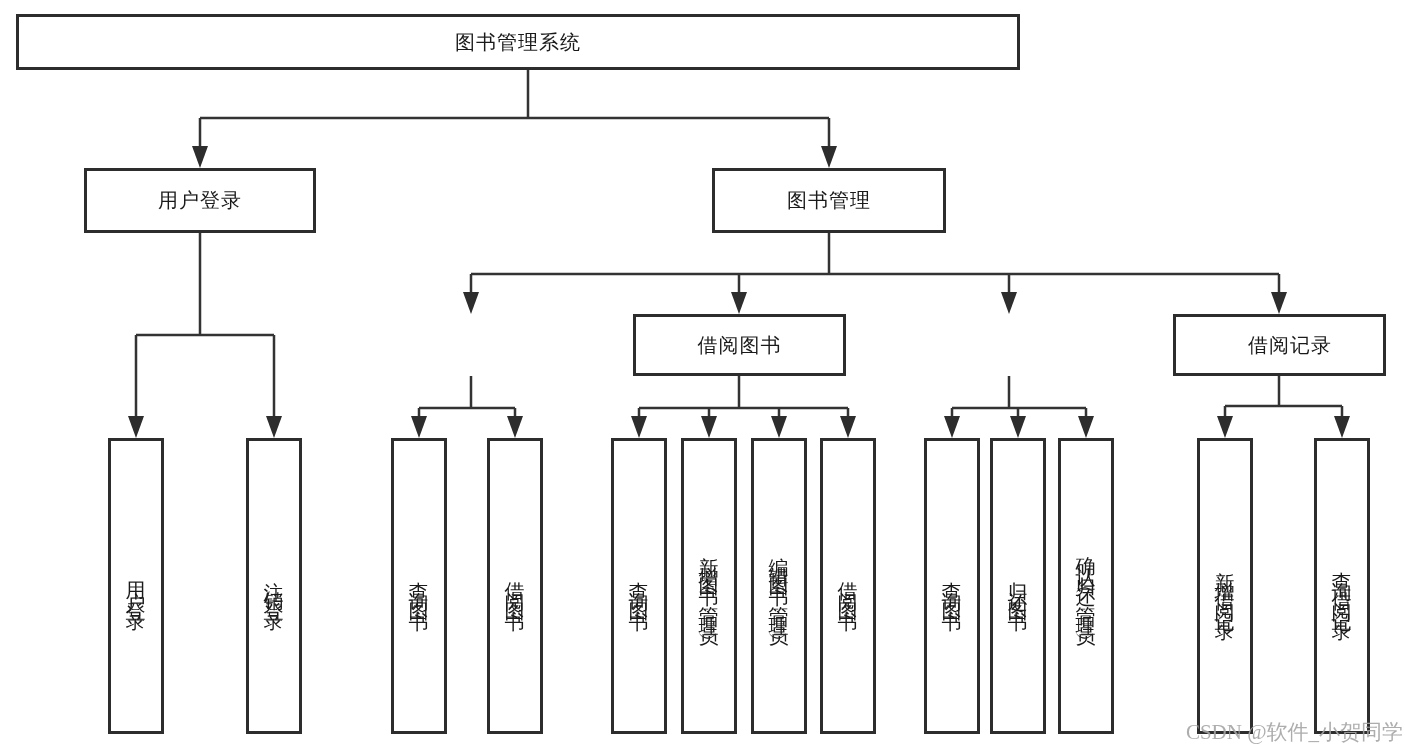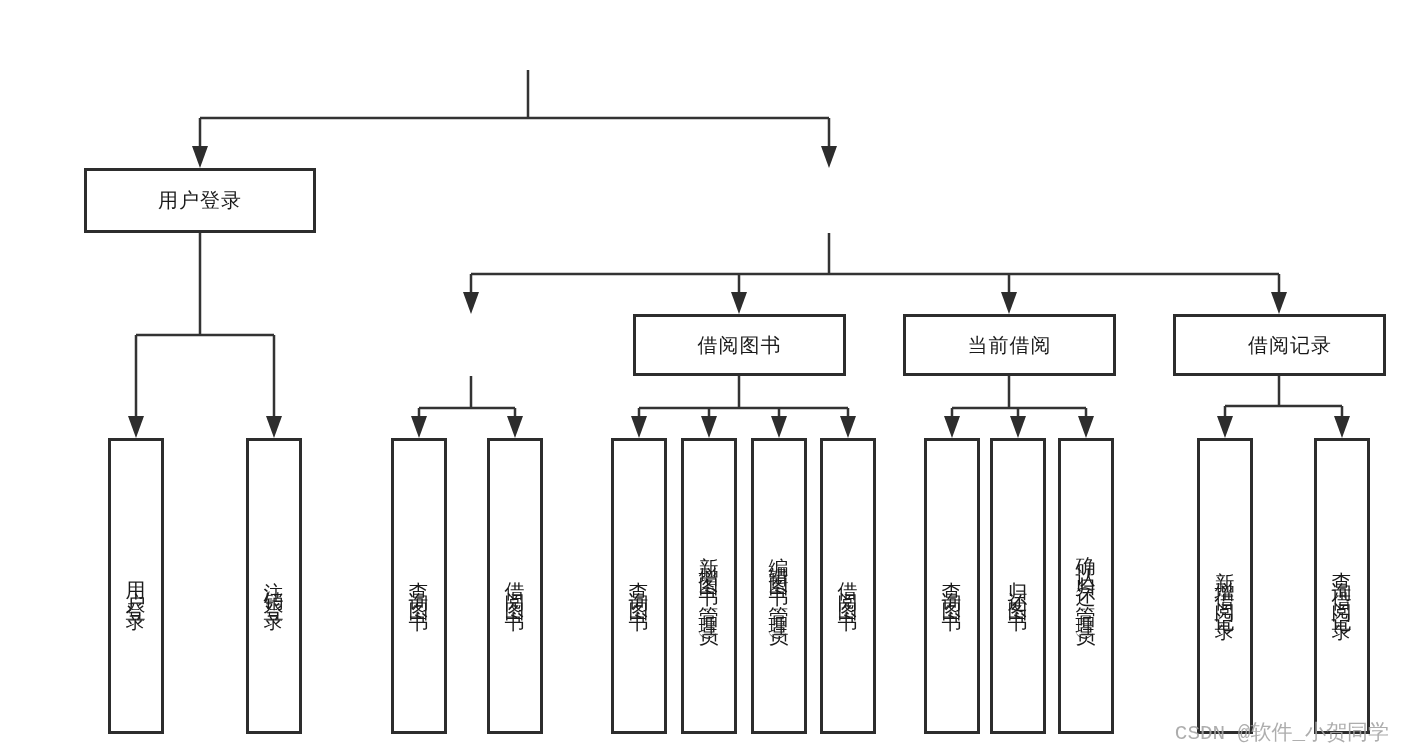--- a/index.html
+++ b/index.html
@@ -64,25 +64,25 @@
   .leaf-b2 { left: 681px; }
   .leaf-b3 { left: 751px; }
   .leaf-b4 { left: 820px; }
   .leaf-c1 { left: 924px; }
   .leaf-c2 { left: 990px; }
   .leaf-c3 { left: 1058px; }
   .leaf-r1 { left: 1197px; }
   .leaf-r2 { left: 1314px; }
   .watermark {
     position: absolute;
-    right: 16px;
+    right: 2px;
     top: 718px;
     font-size: 21px;
     color: rgba(164,164,164,0.9);
-    font-family: Liberation Mono, monospace;
+    font-family: Liberation Serif, serif;
     white-space: nowrap;
     z-index: 5;
   }
 </style>
 </head>
 <body>
 
 <div class="canvas">
 
   <svg class="connectors" width="1405" height="747" viewBox="0 0 1405 747">
@@ -121,30 +121,33 @@
       <polygon points="771,416 787,416 779,438"></polygon>
       <polygon points="840,416 856,416 848,438"></polygon>
       <polygon points="944,416 960,416 952,438"></polygon>
       <polygon points="1010,416 1026,416 1018,438"></polygon>
       <polygon points="1078,416 1094,416 1086,438"></polygon>
       <polygon points="1217,416 1233,416 1225,438"></polygon>
       <polygon points="1334,416 1350,416 1342,438"></polygon>
     </g>
   </svg>
 
+  <div class="node root-box">
+    <span class="lbl">图书管理系统</span>
+  </div>
 
   <div class="node l2-user">
     <span class="lbl">用户登录</span>
   </div>
+  <div class="node l2-book">
+    <span class="lbl">图书管理</span>
+  </div>
 
   <div class="node l3 l3-borrow">
     <span class="lbl">借阅图书</span>
-  </div>
-  <div class="node l3 l3-current">
-    <span class="lbl">当前借阅</span>
   </div>
   <div class="node l3 l3-record">
     <span class="lbl">借阅记录</span>
   </div>
 
   <div class="node leaf leaf-u1">
     <span class="vlbl">用户登录</span>
   </div>
   <div class="node leaf leaf-u2">
     <span class="vlbl">注销登录</span>

